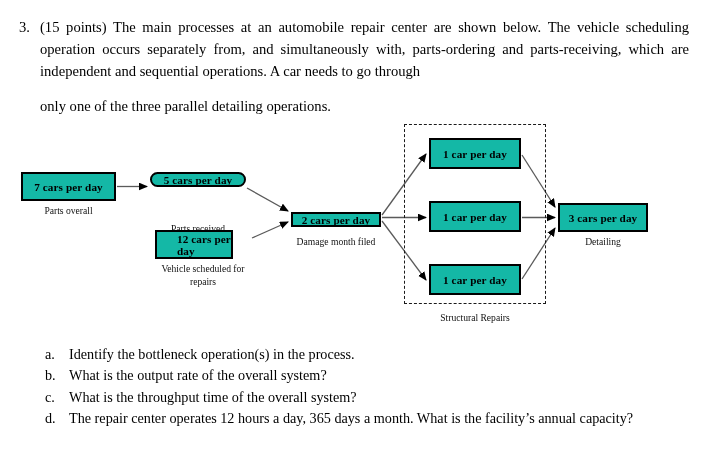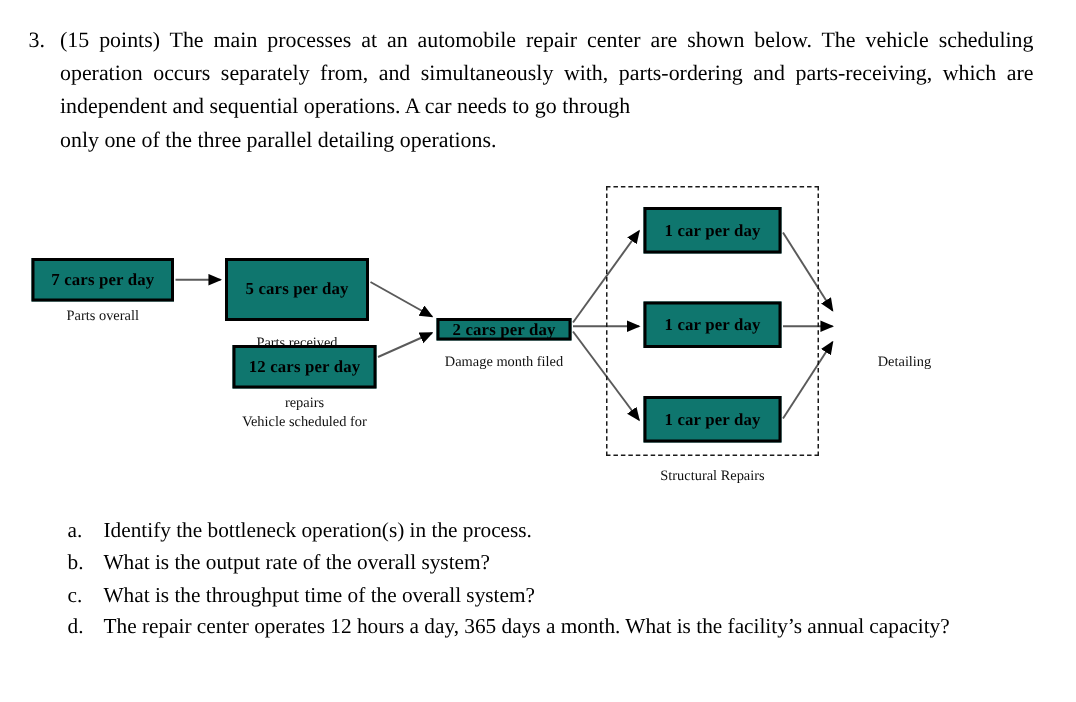--- a/index.html
+++ b/index.html
@@ -39,40 +39,41 @@
   .q-text {
     flex: 1;
     font-size: 14.6px;
     line-height: 22.2px;
     text-align: justify;
     text-justify: inter-word;
     hyphens: none;
   }
   .q-text .last-line {
     display: block;
+    margin-top: 12px;
   }
 
   
   #diagram {
     position: absolute;
     left: 0;
     top: 108px;
     width: 717px;
     height: 232px;
   }
   #diagram-svg {
     position: absolute;
     left: 0;
     top: 0;
   }
 
   .node {
     position: absolute;
     border: 2.2px solid #000000;
-    background: #0f766e;
+    background: #14b8a6;
     box-sizing: border-box;
     display: flex;
     align-items: center;
     justify-content: center;
     font-weight: bold;
     font-size: 11.2px;
     letter-spacing: 0.1px;
     color: #000000;
   }
   .caption {
@@ -84,22 +85,22 @@
   }
   .dashed-group {
     position: absolute;
     border: 1.6px dashed #1a1a1a;
     box-sizing: border-box;
     background: transparent;
   }
 
   
   #node-parts-ordered      { left: 21px;  top: 64px;  width: 95px;  height: 29px; }
-  #node-parts-received     { left: 150px; top: 64px;  width: 96px;  height: 42px; }
-  #node-vehicle-scheduled  { left: 155px; top: 122px; width: 96px;  height: 29px; }
+  #node-parts-received     { left: 150px; top: 64px;  width: 96px;  height: 15px; border-radius: 13px; }
+  #node-vehicle-scheduled  { left: 155px; top: 122px; width: 78px;  height: 29px; padding-left: 20px; }
   #node-damage-report      { left: 291px; top: 104px;  width: 90px;  height: 15px; }
   #node-structural-1       { left: 429px; top: 30px;  width: 92px;  height: 31px; }
   #node-structural-2       { left: 429px; top: 93px;  width: 92px;  height: 31px; }
   #node-structural-3       { left: 429px; top: 156px; width: 92px;  height: 31px; }
   #node-detailing          { left: 558px; top: 95px;  width: 90px;  height: 29px; }
 
   #caption-parts-ordered     { left: 21px;  top: 97px;  width: 95px; }
   #caption-parts-received    { left: 150px; top: 115px;  width: 96px; text-decoration: underline; }
   #caption-vehicle-scheduled { left: 139px; top: 155px; width: 128px; }
   #caption-damage-report     { left: 276px; top: 128px; width: 120px; }
@@ -174,32 +175,33 @@
   <div id="structural-dashed-box" class="dashed-group"></div>
 
   <div class="node" id="node-parts-ordered">7 cars per day</div>
   <div class="caption" id="caption-parts-ordered">Parts overall</div>
 
   <div class="node" id="node-parts-received">5 cars per day</div>
   <div class="caption" id="caption-parts-received">Parts received</div>
 
   <div class="node" id="node-vehicle-scheduled">12 cars per day</div>
   <div class="caption" id="caption-vehicle-scheduled">
+    <div>Vehicle scheduled for</div>
     <div>repairs</div>
-    <div>Vehicle scheduled for</div>
   </div>
 
   <div class="node" id="node-damage-report">2 cars per day</div>
   <div class="caption" id="caption-damage-report">Damage month filed</div>
 
   <div class="node" id="node-structural-1">1 car per day</div>
   <div class="node" id="node-structural-2">1 car per day</div>
   <div class="node" id="node-structural-3">1 car per day</div>
   <div class="caption" id="caption-structural">Structural Repairs</div>
 
+  <div class="node" id="node-detailing">3 cars per day</div>
   <div class="caption" id="caption-detailing">Detailing</div>
 </div>
 
 <div id="subquestions">
   <div class="sub-row">
     <div class="sub-letter">a.</div>
     <div class="sub-text">
       <span>Identify the bottleneck operation(s) in the process.</span><b></b><span></span>
     </div>
   </div>

